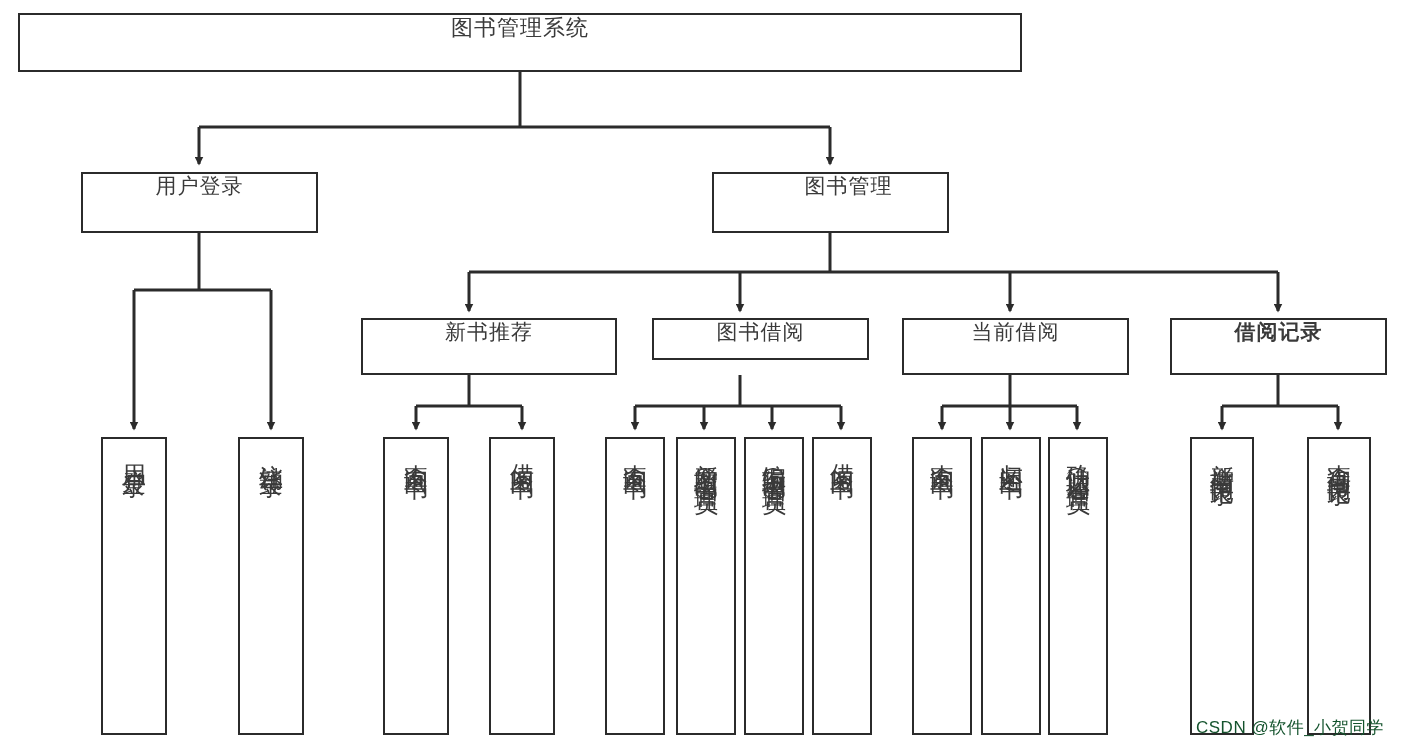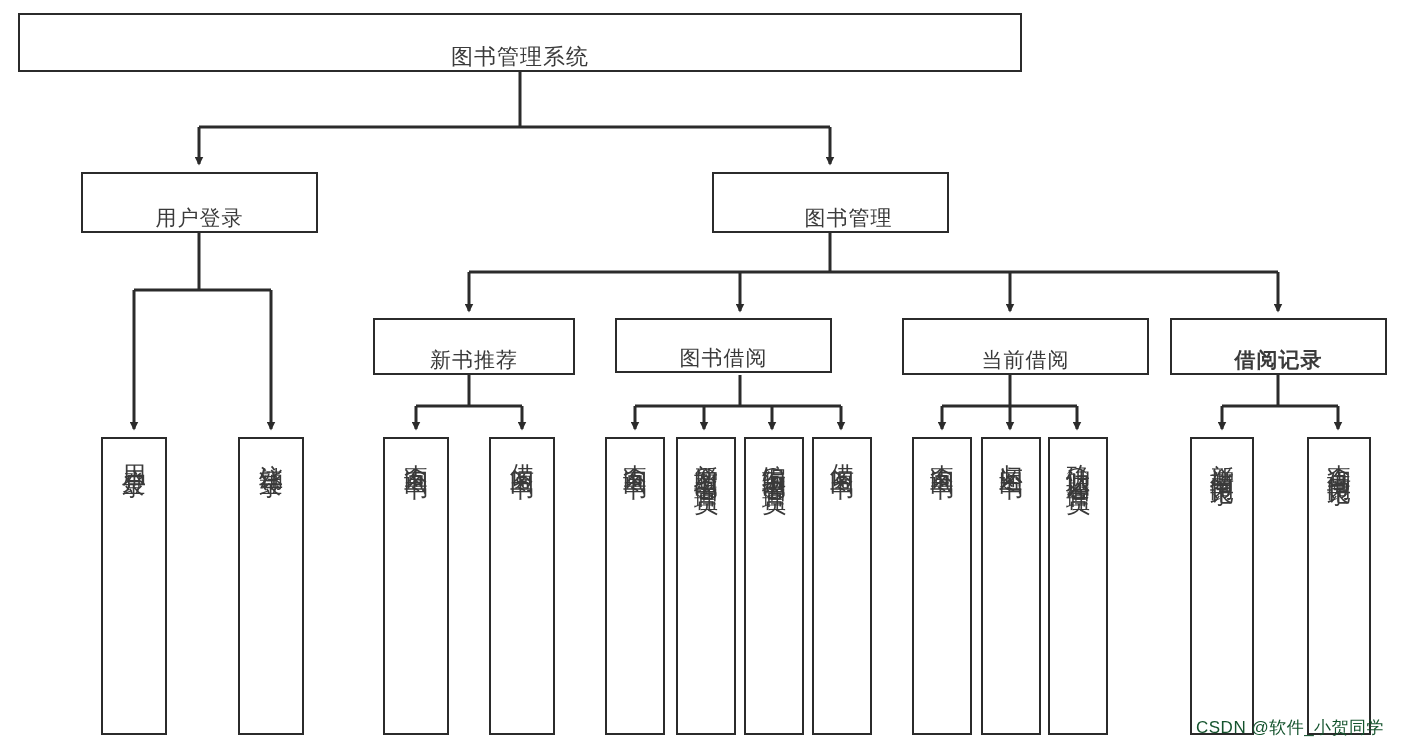--- a/index.html
+++ b/index.html
@@ -25,21 +25,21 @@
     width: 1405px;
     height: 747px;
     pointer-events: none;
   }
   .node {
     position: absolute;
     box-sizing: border-box;
     background: #ffffff;
     border: 2px solid #2b2b2b;
     display: flex;
-    align-items: flex-end;
+    align-items: flex-start;
     justify-content: center;
     color: #333333;
   }
   .node .label {
     display: block;
     text-align: center;
     line-height: 1.18;
     letter-spacing: 1px;
     color: #3a3a3a;
   }
@@ -137,29 +137,29 @@
   </div>
 
   <div class="node horiz" style="left:81px; top:172px; width:237px; height:61px;">
     <span class="label">用户登录</span>
   </div>
 
   <div class="node horiz" style="left:712px; top:172px; width:237px; height:61px;padding-left:36px;">
     <span class="label">图书管理</span>
   </div>
 
-  <div class="node horiz" style="left:361px; top:318px; width:202px; height:57px;margin-left:12px;">
+  <div class="node horiz" style="left:361px; top:318px; width:256px; height:57px;">
     <span class="label">新书推荐</span>
   </div>
 
-  <div class="node horiz" style="left:615px; top:318px; width:217px; height:55px;">
+  <div class="node horiz" style="left:652px; top:318px; width:217px; height:42px;">
     <span class="label">图书借阅</span>
   </div>
 
-  <div class="node horiz" style="left:902px; top:318px; width:247px; height:57px;">
+  <div class="node horiz" style="left:902px; top:318px; width:227px; height:57px;">
     <span class="label">当前借阅</span>
   </div>
 
   <div class="node horiz" style="left:1170px; top:318px; width:217px; height:57px;font-weight:bold;">
     <span class="label">借阅记录</span>
   </div>
 
   <div class="node vert" style="left:101px; top:437px; width:66px; height:298px;">
     <span class="label">用户登录</span>
   </div>

